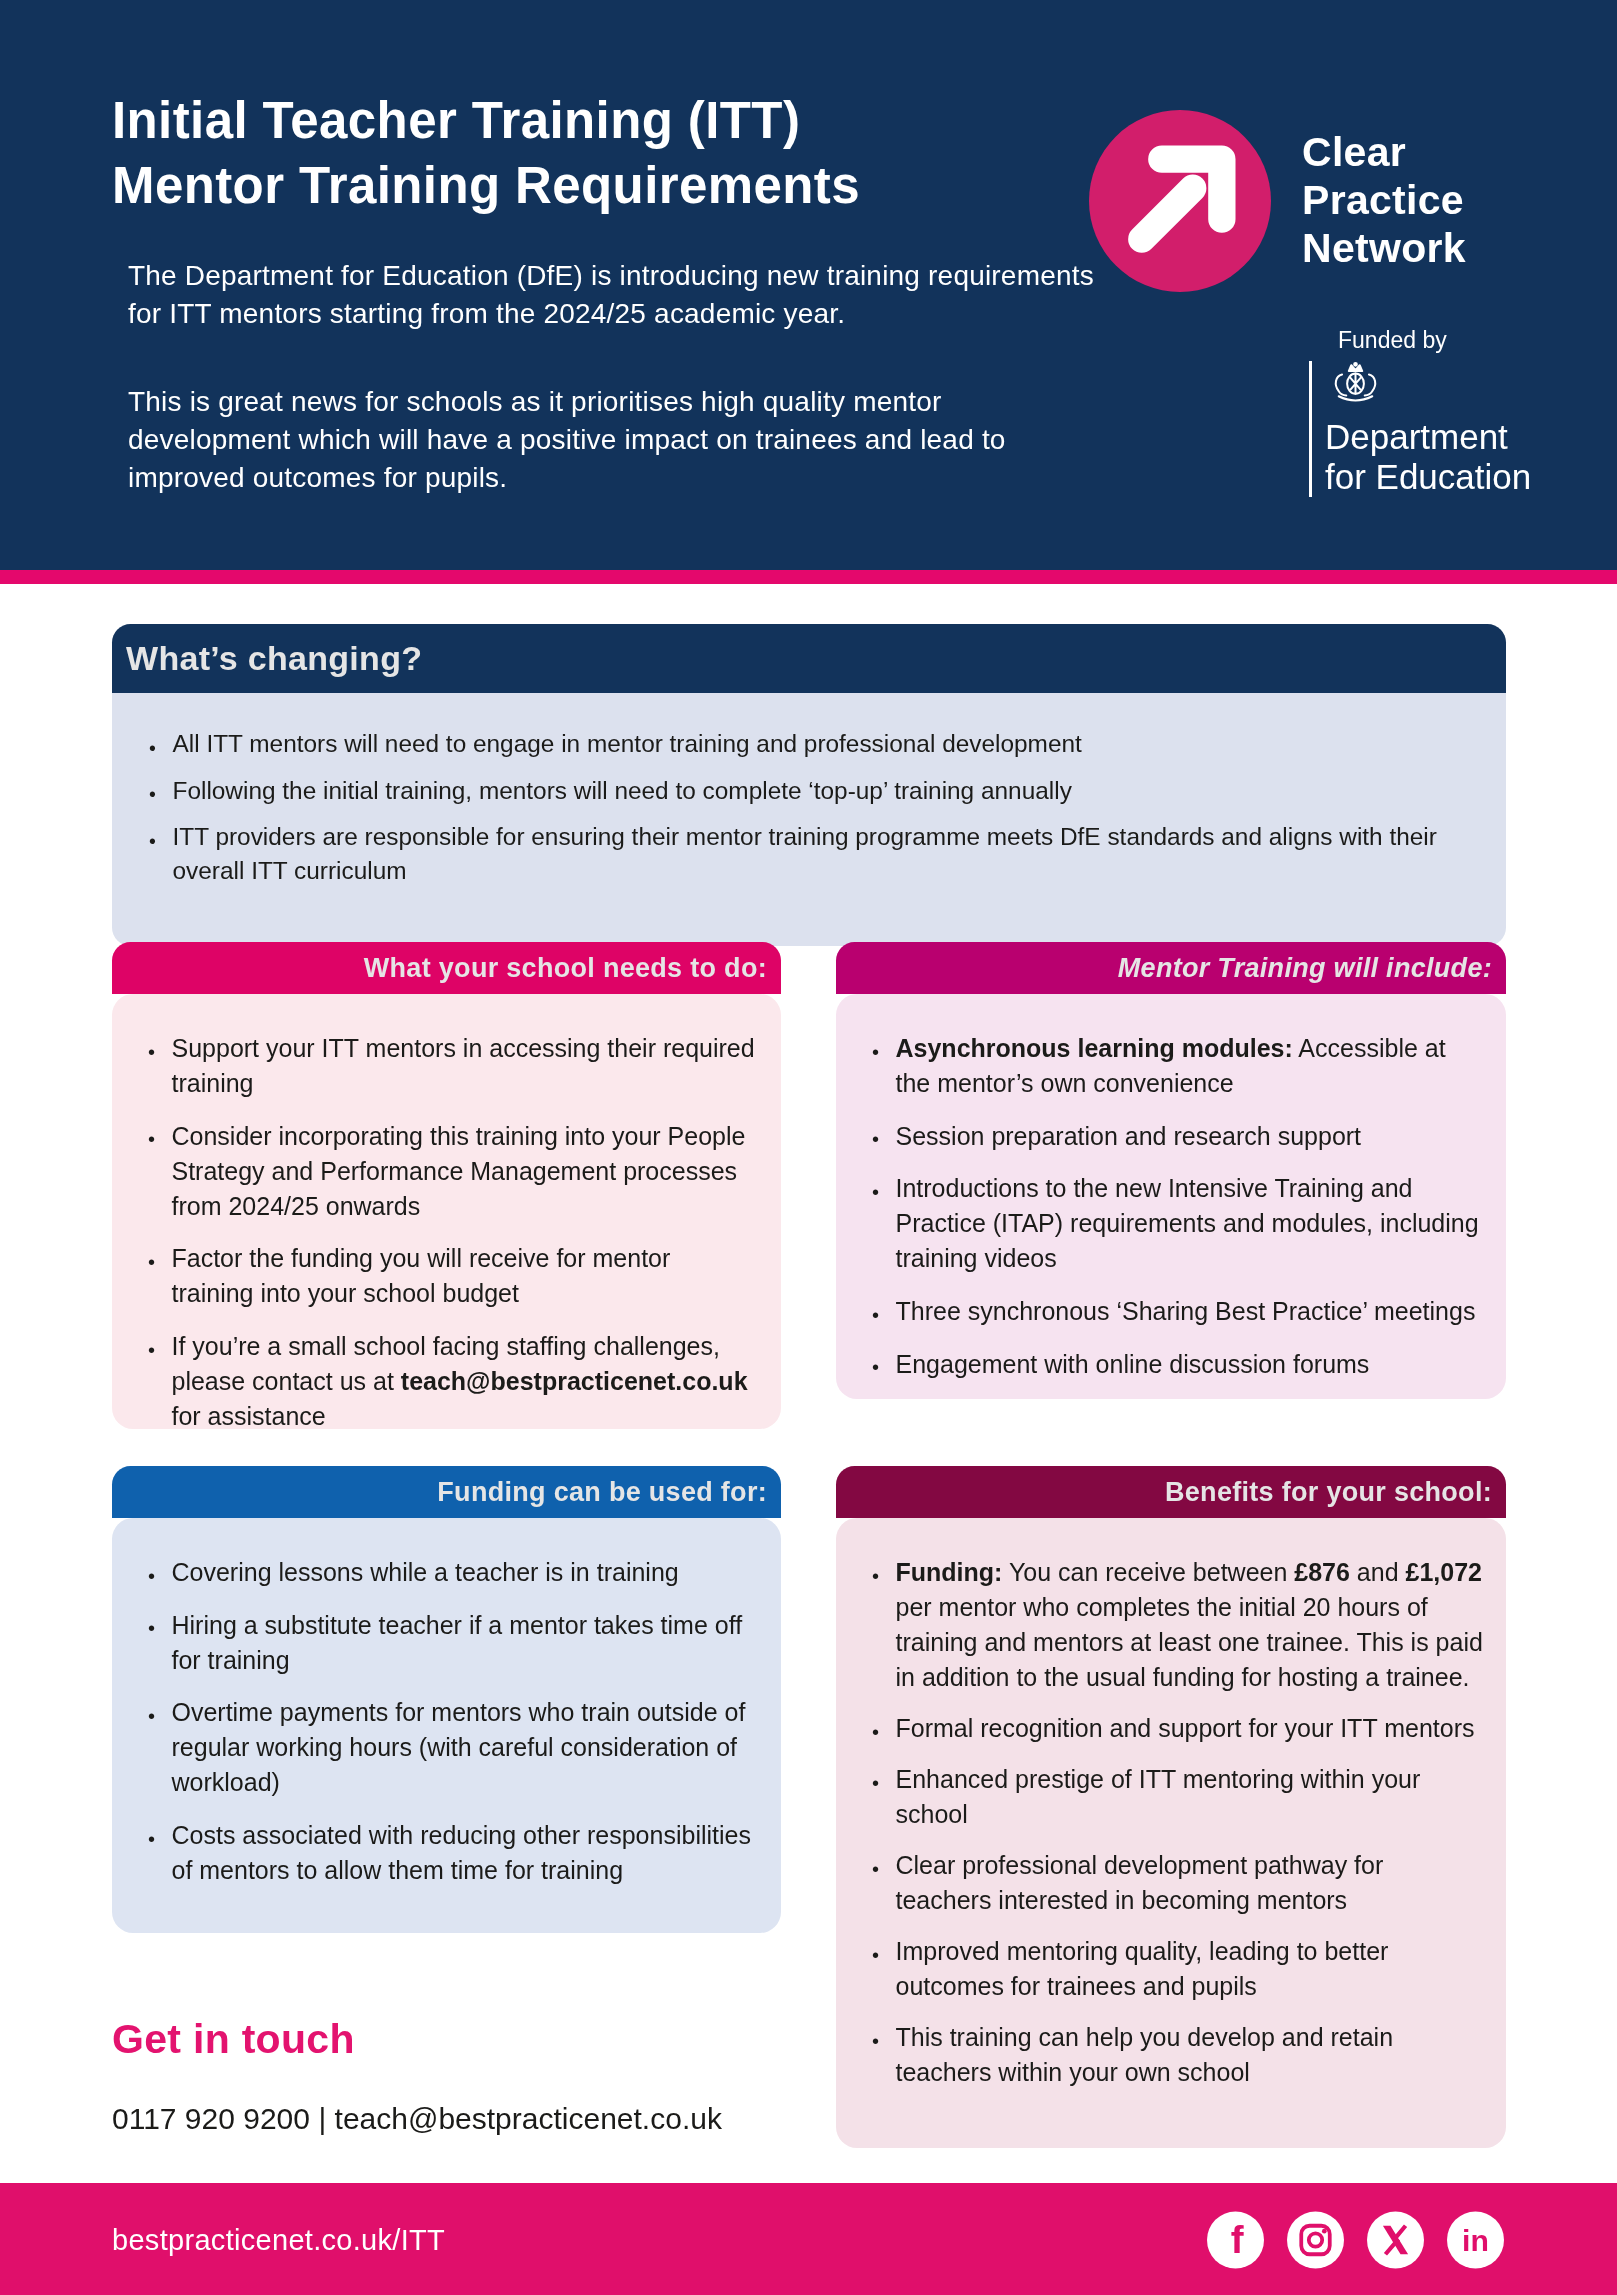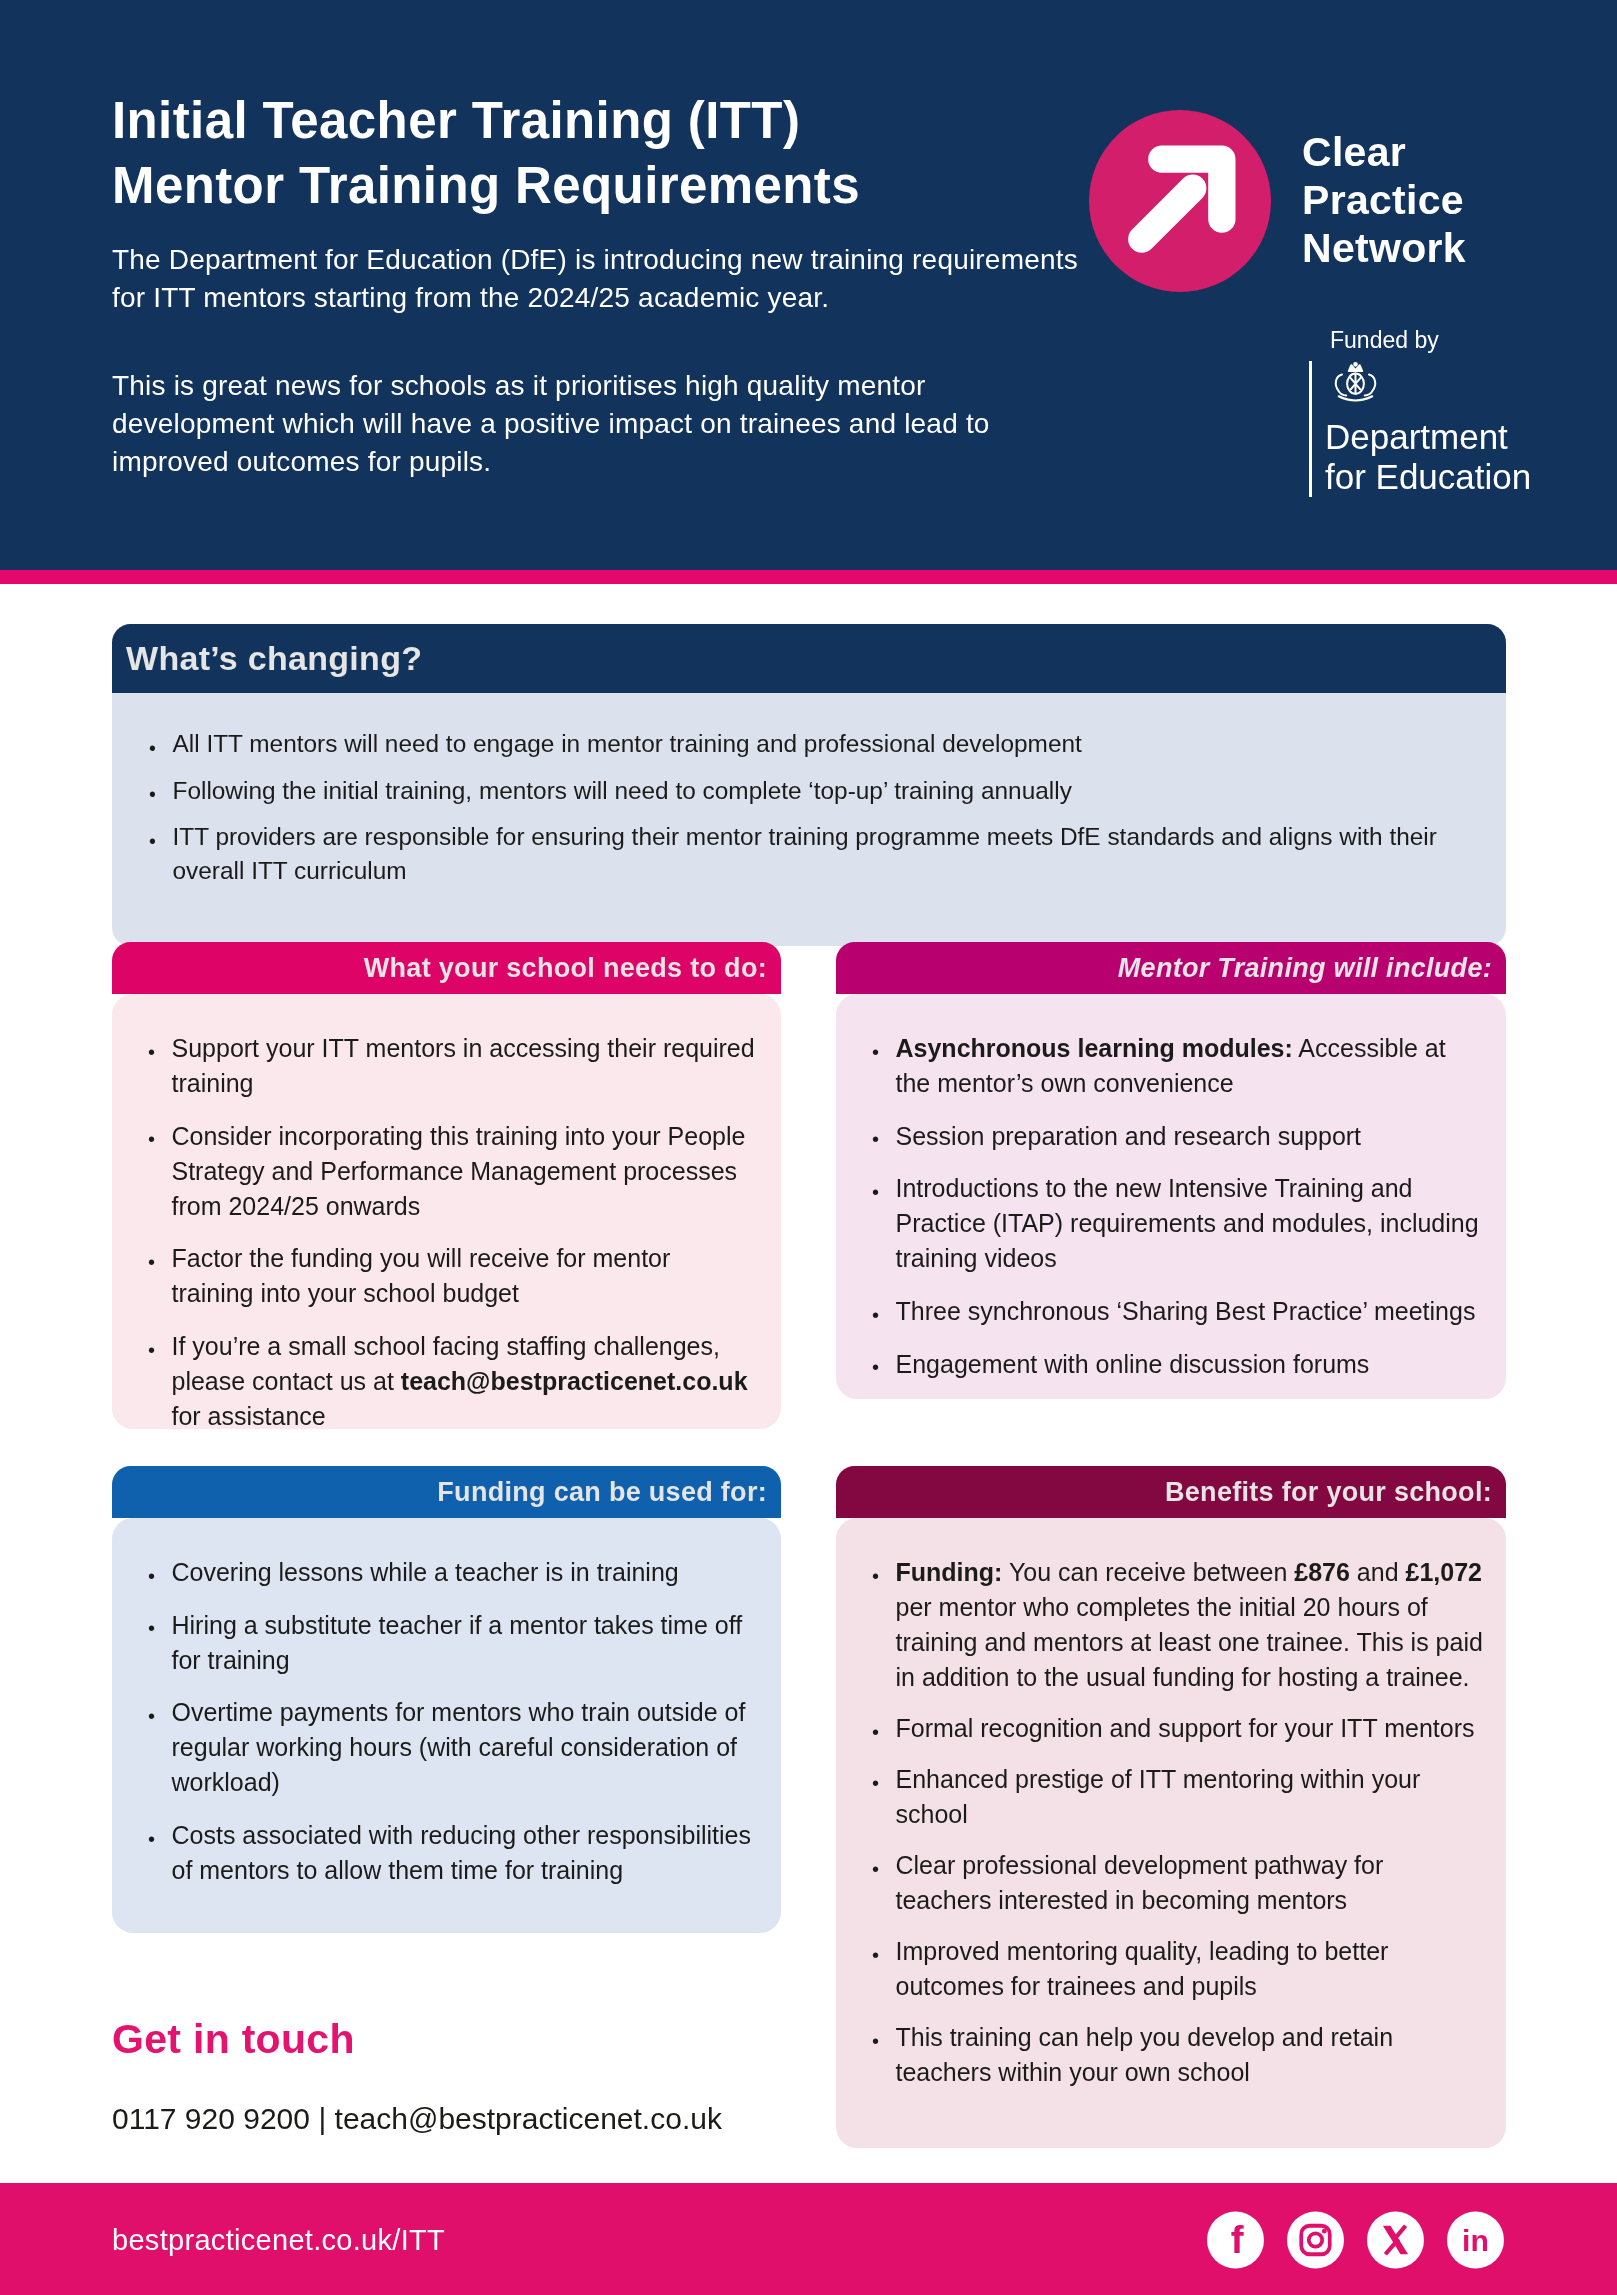--- a/index.html
+++ b/index.html
@@ -10,33 +10,33 @@
   }
   html,body{margin:0;padding:0;background:#ffffff;}
   .page{position:relative;width:1618px;height:2295px;background:#ffffff;overflow:hidden;
         font-family:"Liberation Sans",sans-serif;color:var(--text-dark);}
 
   
   .hero{position:absolute;left:0;top:0;width:1618px;height:570px;background:var(--navy);padding-left:20px;}
   .hero-title{position:absolute;left:112px;top:88px;margin:0;color:#fff;font-size:51px;
               line-height:65px;font-weight:600;letter-spacing:0.4px;}
   .hero-title span{display:block;}
-  .hero-p{position:absolute;left:112px;margin:0;color:#fff;font-size:28px;line-height:38px;
+  .hero-p{position:absolute;left:112px;margin:16px;color:#fff;font-size:28px;line-height:38px;
           font-weight:400;width:969px;letter-spacing:0.2px;}
   .hero-p.p1{top:241px;}
   .hero-p.p2{top:367px;}
 
   .brand-circle{position:absolute;left:1089px;top:110px;width:182px;height:182px;border-radius:50%;
                 background:var(--logo-pink);display:flex;align-items:center;justify-content:center;}
   .brand-text{position:absolute;left:1302px;top:128px;color:#fff;font-size:41px;line-height:48px;
               font-weight:600;letter-spacing:0.3px;}
   .brand-text div{display:block;}
 
   .dfe{position:absolute;left:1309px;top:327px;color:#fff;}
-  .dfe-funded{font-size:23px;font-weight:500;margin-left:21px;}
+  .dfe-funded{font-size:23px;font-weight:500;margin-left:29px;}
   .dfe-row{display:flex;margin-top:6.7px;}
   .dfe-rule{width:3.4px;background:#fff;align-self:stretch;}
   .dfe-content{margin-left:12.6px;}
   .dfe-name{font-size:35px;line-height:40px;font-weight:500;margin-top:6px;}
 
   
   .stripe{position:absolute;left:0;top:570px;width:1618px;height:13.5px;background:var(--pink-stripe);}
 
   
   .card{position:absolute;}

